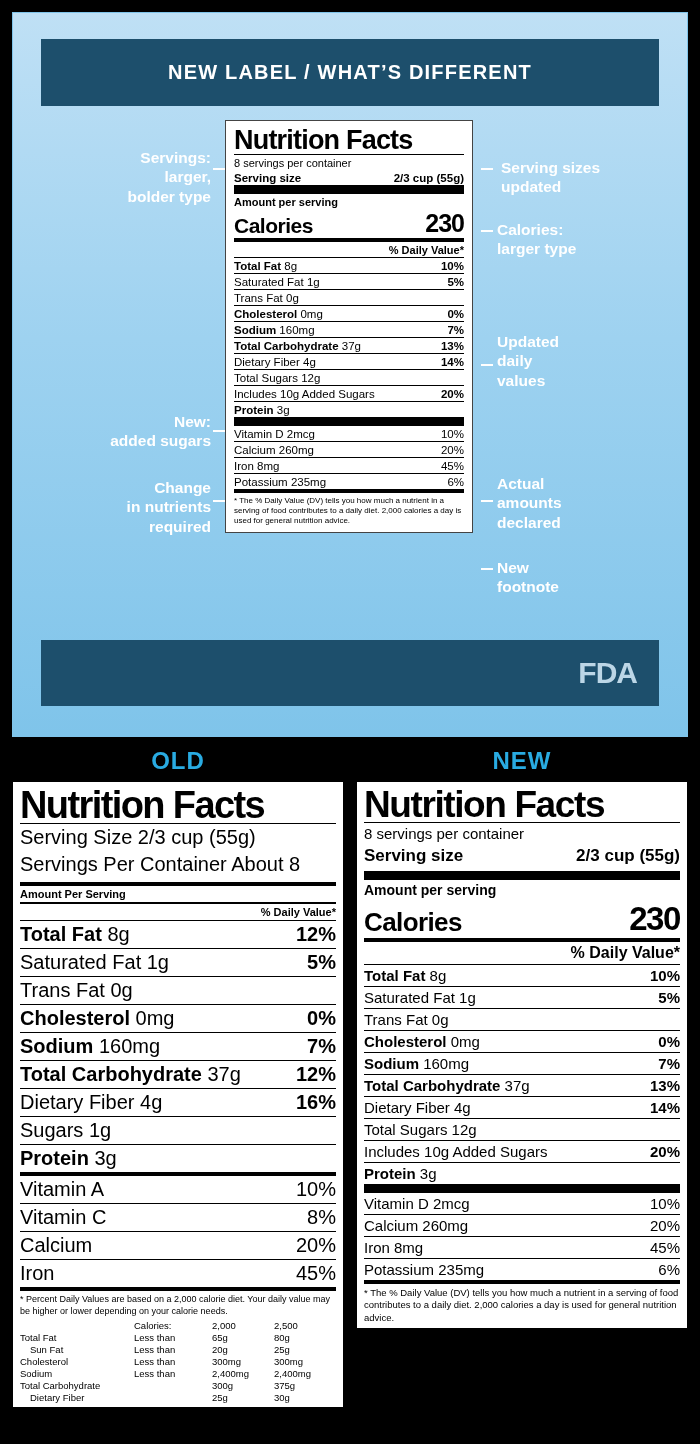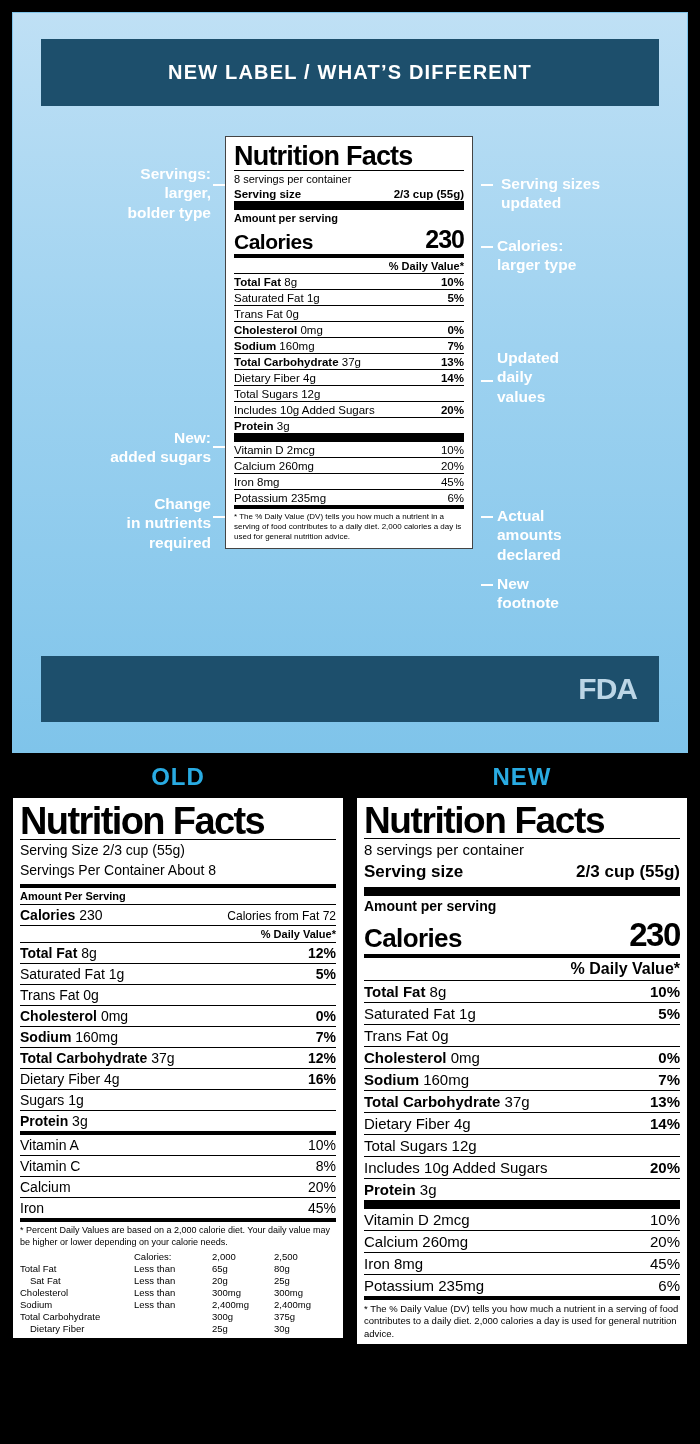--- a/index.html
+++ b/index.html
@@ -26,21 +26,21 @@
     font-weight: bold;
     font-size: 20px;
     letter-spacing: 1.2px;
     padding: 22px 0;
     margin: 12px 12px 0 12px;
     font-family: "Liberation Sans", sans-serif;
   }
   .callout-area {
     position: relative;
     height: 520px;
-    margin-top: 30px;
+    margin-top: 14px;
   }
   .callout {
     position: absolute;
     color: #fff;
     font-weight: bold;
     font-size: 15.5px;
     line-height: 1.25;
   }
   .callout.right { text-align: left; }
   .callout.left { text-align: right; }
@@ -126,21 +126,21 @@
     letter-spacing: -1.6px;
     line-height: 0.95;
   }
   .nf-title-new {
     font-size: 37px;
     font-weight: bold;
     letter-spacing: -1.4px;
     line-height: 0.95;
   }
   .old .line, .new .line { padding: 2px 0; }
-  .old .t14 { font-size: 14px; }
+  .old .t14 { font-size: 20px; }
   .old .t12 { font-size: 12px; }
   .old .t11 { font-size: 11px; }
   .new .t15 { font-size: 15px; }
   .new .t14 { font-size: 14px; }
   .pct-b { font-weight: bold; }
   .new .cal-word-l { font-size: 26px; font-weight: bold; letter-spacing: -0.6px;}
   .new .cal-num-l { font-size: 33px; font-weight: bold; letter-spacing: -1.4px;}
   .old-foot { font-size: 9px; line-height: 1.3; padding-top: 3px; }
   .dv-table { width: 100%; font-size: 9.5px; border-collapse: collapse; margin-top: 2px;}
   .dv-table td { padding: 0.5px 0; }
@@ -173,21 +173,21 @@
       <div style="position:absolute;left:184px;top:310px;width:12px;border-top:2px solid #fff;"></div>
       <div style="position:absolute;left:184px;top:380px;width:12px;border-top:2px solid #fff;"></div>
 
       <div class="callout right" style="left:472px; top:38px; width:180px; white-space:pre-line;">Serving sizes
 updated</div>
       <div class="callout right" style="left:468px; top:100px; width:180px; white-space:pre-line;">Calories:
 larger type</div>
       <div class="callout right" style="left:468px; top:212px; width:180px; white-space:pre-line;">Updated
 daily
 values</div>
-      <div class="callout right" style="left:468px; top:370px; width:180px; white-space:pre-line;">Actual
+      <div class="callout right" style="left:468px; top:354px; width:180px; white-space:pre-line;">Actual
 amounts
 declared</div>
       <div class="callout right" style="left:468px; top:438px; width:180px; white-space:pre-line;">New
 footnote</div>
 
       <div style="position:absolute;left:452px;top:48px;width:12px;border-top:2px solid #fff;"></div>
       <div style="position:absolute;left:452px;top:110px;width:12px;border-top:2px solid #fff;"></div>
       <div style="position:absolute;left:452px;top:244px;width:12px;border-top:2px solid #fff;"></div>
       <div style="position:absolute;left:452px;top:380px;width:12px;border-top:2px solid #fff;"></div>
       <div style="position:absolute;left:452px;top:448px;width:12px;border-top:2px solid #fff;"></div>
@@ -302,25 +302,20 @@
     <div class="col old">
       <div class="col-head">OLD</div>
       <div class="panel">
         <div class="nf-title-old">Nutrition Facts</div>
         <div class="rule-hair"></div>
         <div class="line t14">Serving Size 2/3 cup (55g)</div>
         <div class="line t14">Servings Per Container About 8</div>
         <div class="rule-med" style="margin-top:4px"></div>
         <div class="line t11 b">Amount Per Serving</div>
         <div class="rule-hair"></div>
-        <div class="row line">
-          <span class="t14"><span class="b">Calories</span>
-            <span>230</span></span>
-          <span class="t12">Calories from Fat 72</span>
-        </div>
         <div class="rule-hair"></div>
         <div class="row line">
           <span></span>
           <span class="t11 b">% Daily Value*</span>
         </div>
         <div class="rule-hair"></div>
         <div id="old-rows">
             <div class="row line t14">
               <span><span class="b">Total Fat</span><span> 8g</span></span>
               <span class="pct-b">12%</span>
@@ -400,21 +395,21 @@
             </tr>
           </thead>
           <tbody id="old-dv-body">
               <tr>
                 <td>Total Fat</td>
                 <td>Less than</td>
                 <td>65g</td>
                 <td>80g</td>
               </tr>
               <tr>
-                <td style="padding-left: 10px;">Sat Fat</td>
+                <td style="padding-left: 10px;">Sun Fat</td>
                 <td>Less than</td>
                 <td>20g</td>
                 <td>25g</td>
               </tr>
               <tr>
                 <td>Cholesterol</td>
                 <td>Less than</td>
                 <td>300mg</td>
                 <td>300mg</td>
               </tr>

